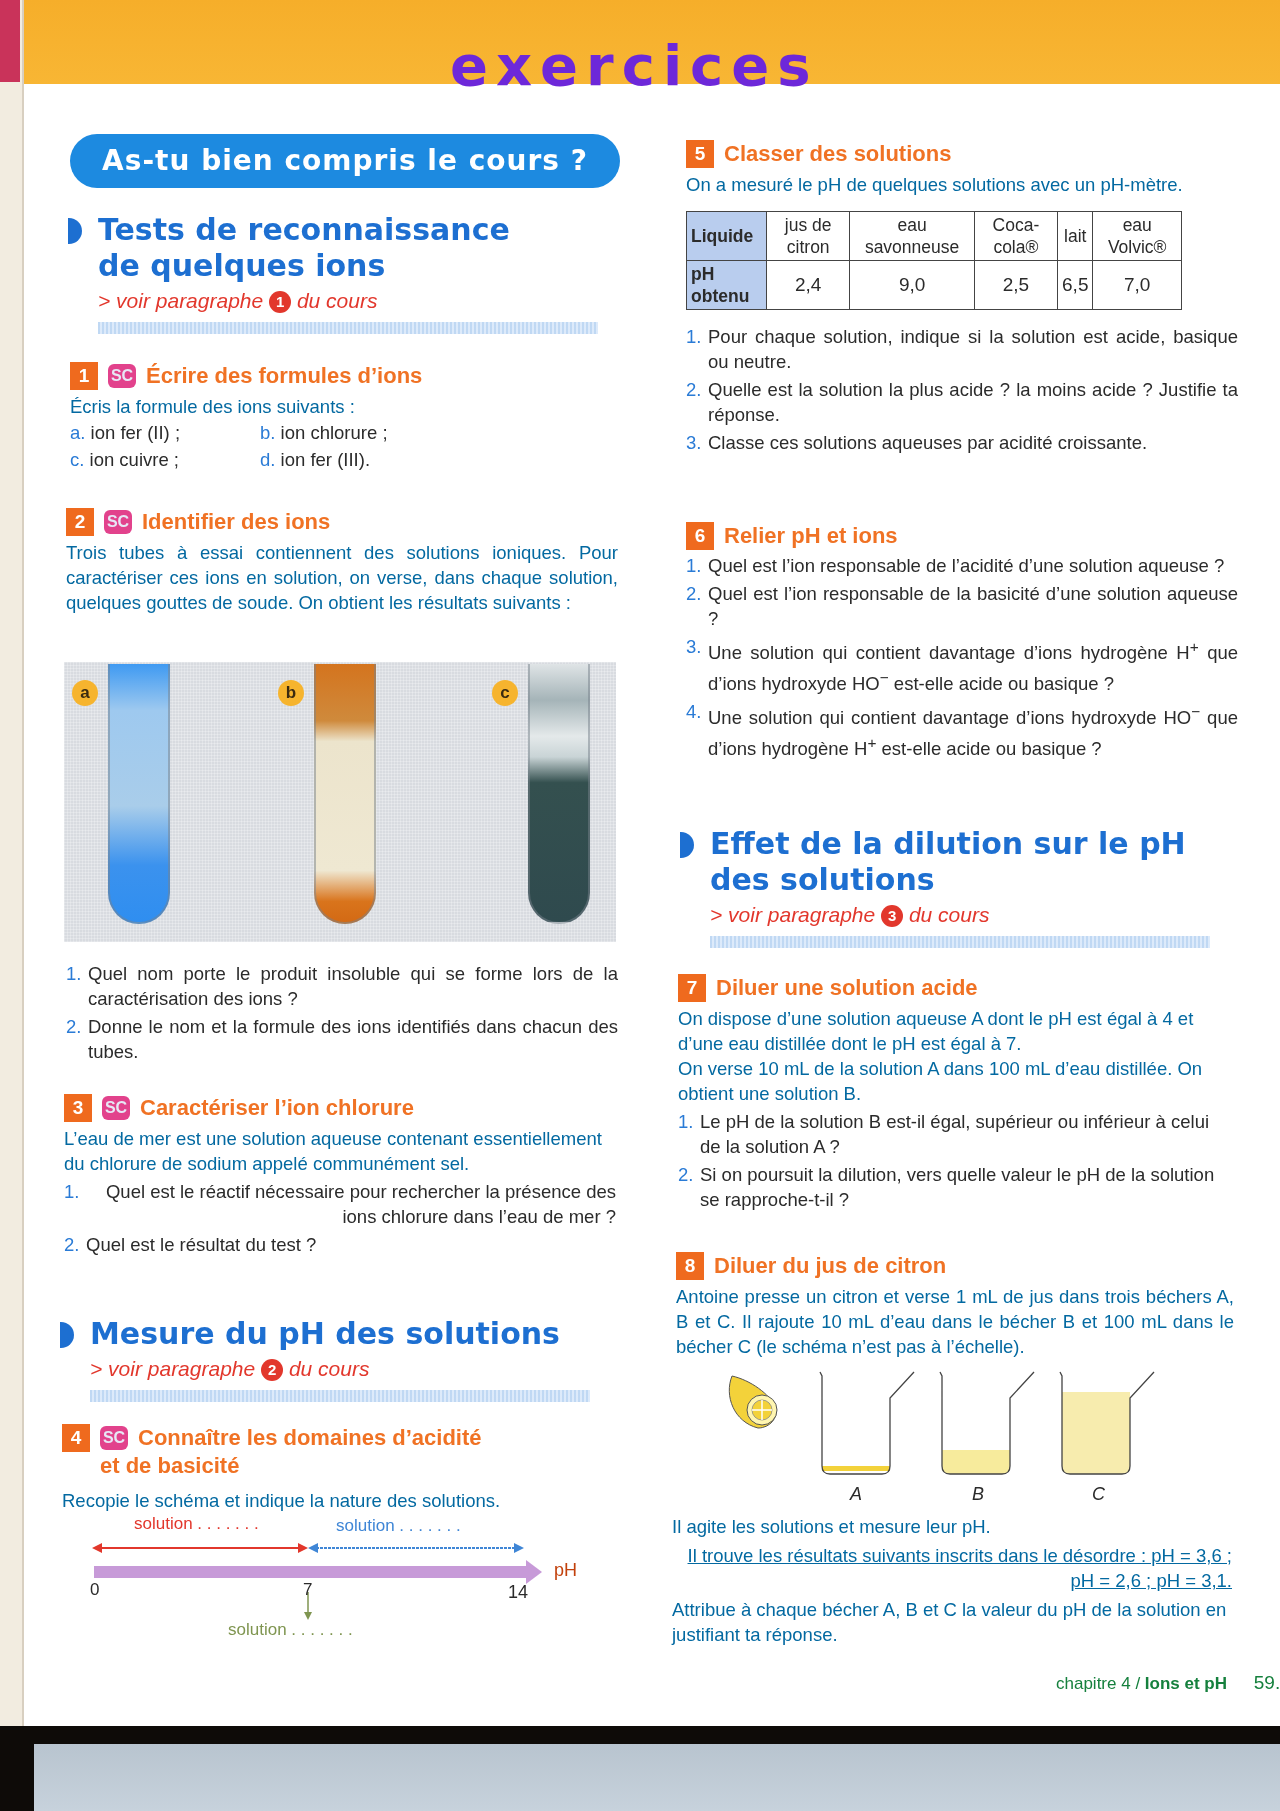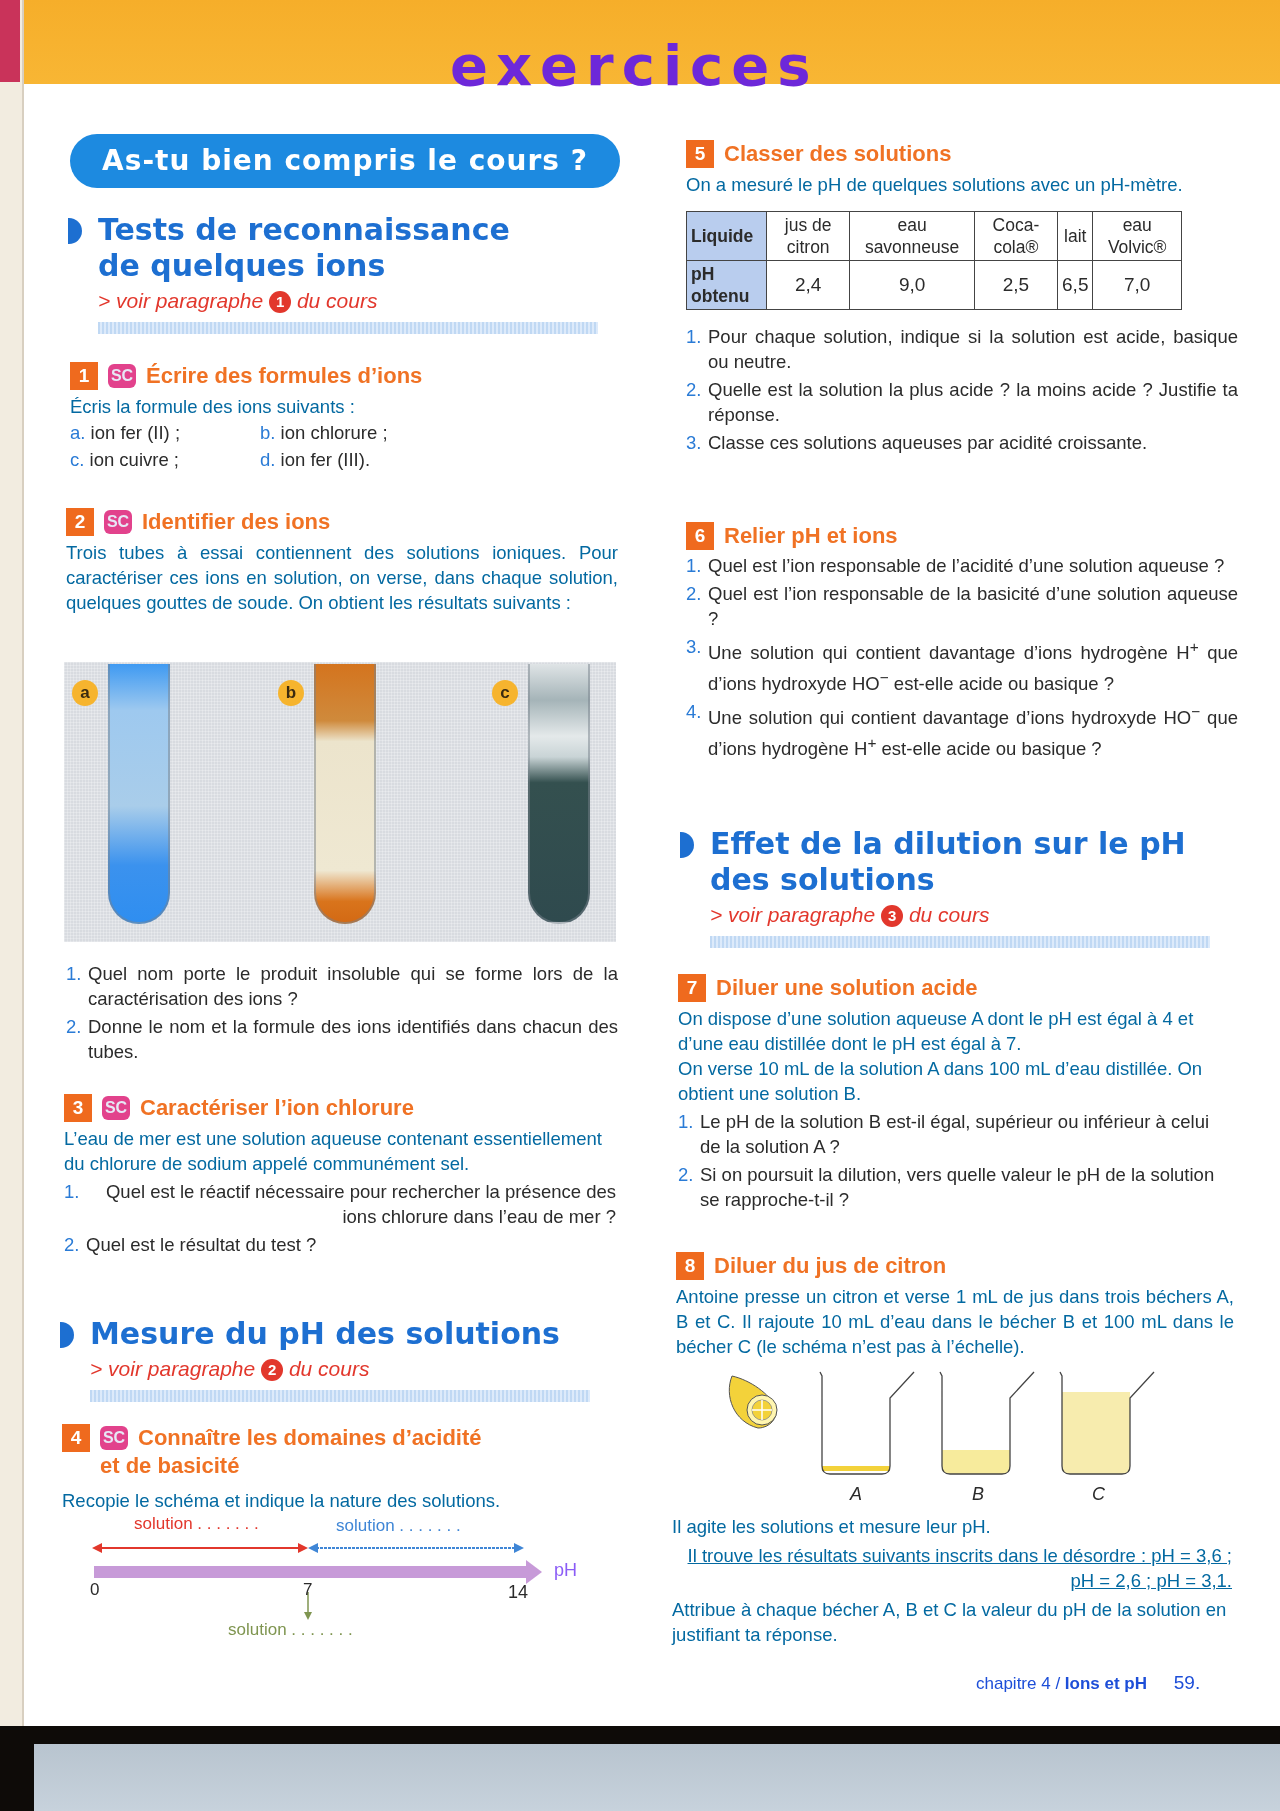--- a/index.html
+++ b/index.html
@@ -168,21 +168,21 @@
     <polygon points="218,12 228,7 228,17" fill="#3f86d6"></polygon>
     <polygon points="434,12 424,7 424,17" fill="#3f86d6"></polygon>
     <rect x="4" y="30" width="432" height="12" fill="#c79ad8"></rect>
     <polygon points="436,24 452,36 436,48" fill="#c79ad8"></polygon>
     <line x1="218" y1="56" x2="218" y2="80" stroke="#7f9550" stroke-width="1.5"></line>
     <polygon points="214,76 222,76 218,84" fill="#7f9550"></polygon>
   </svg>
   <div style="position:absolute; left:0; top:66px; font-size:17px;">0</div>
   <div style="position:absolute; left:213px; top:66px; font-size:17px;">7</div>
   <div style="position:absolute; left:418px; top:68px; font-size:18px;">14</div>
-  <div style="position:absolute; left:464px; top:46px; font-size:18px; color:#8b5cf6;">pH</div>
+  <div style="position:absolute; left:464px; top:46px; font-size:18px; color:#c2410c;">pH</div>
   <div style="position:absolute; left:138px; top:106px; font-size:17px; color:#7f9550;">solution . . . . . . .</div>
 </div>
 
 <div class="section" style="left:686px; top:140px; width:552px;">
   <div class="ex-head">
     <span class="ex-num">5</span>
     <span>Classer des solutions</span>
   </div>
   <div class="ex-body">On a mesuré le pH de quelques solutions avec un pH-mètre.</div>
   <table class="ph" style="margin-top:14px;">
@@ -311,20 +311,20 @@
 <div style="position:absolute; left:850px; top:1484px; font-style:italic; font-size:18px;">A</div>
 <div style="position:absolute; left:972px; top:1484px; font-style:italic; font-size:18px;">B</div>
 <div style="position:absolute; left:1092px; top:1484px; font-style:italic; font-size:18px;">C</div>
 
 <div class="section" style="left:672px; top:1510px; width:560px;">
   <div class="ex-body" style="text-align:left;">Il agite les solutions et mesure leur pH.</div>
   <div class="ex-body" style="text-align:right;text-decoration:underline;">Il trouve les résultats suivants inscrits dans le désordre : pH = 3,6 ; pH = 2,6 ; pH = 3,1.</div>
   <div class="ex-body" style="text-align:left;">Attribue à chaque bécher A, B et C la valeur du pH de la solution en justifiant ta réponse.</div>
 </div>
 
-<div style="position:absolute; left:976px; top:1672px; font-size:17px; color:#1d4ed8; white-space:nowrap;">
+<div style="position:absolute; left:1056px; top:1672px; font-size:17px; color:#15803d; white-space:nowrap;">
   <span>chapitre 4 /</span>
   <span style="font-weight:bold;">Ions et pH</span>
   <span style="margin-left:22px; font-size:19px;">59.</span>
 </div>
 
 <div class="bottom-band"></div>
 <div class="bottom-screen"></div>
 
 </body></html>

